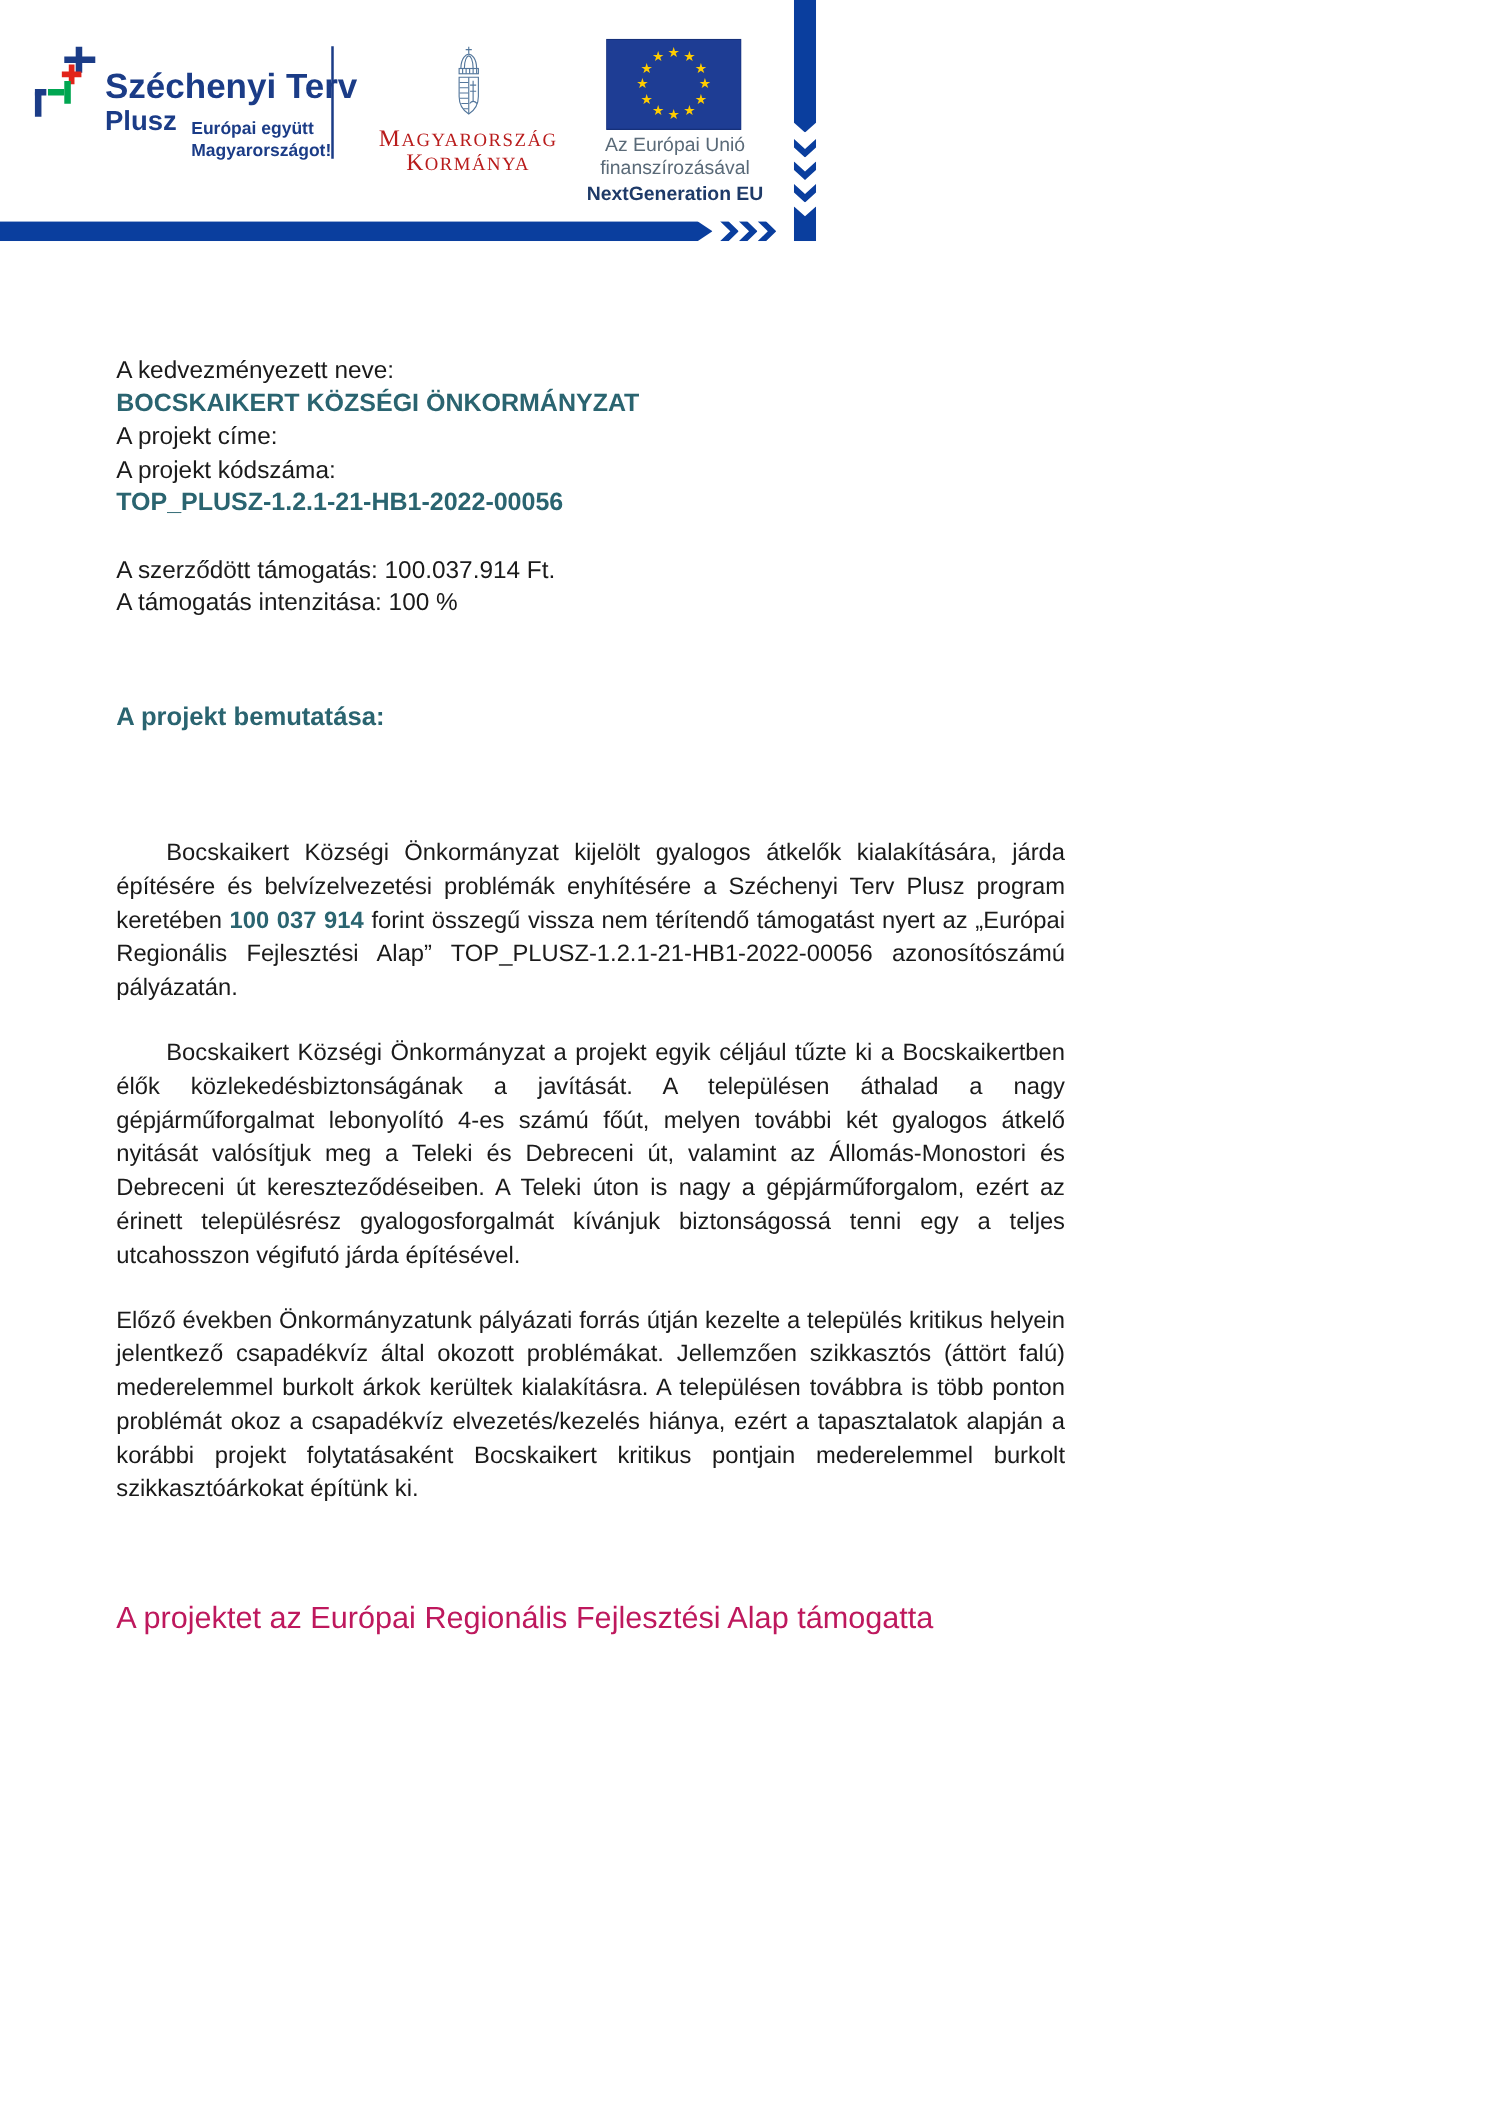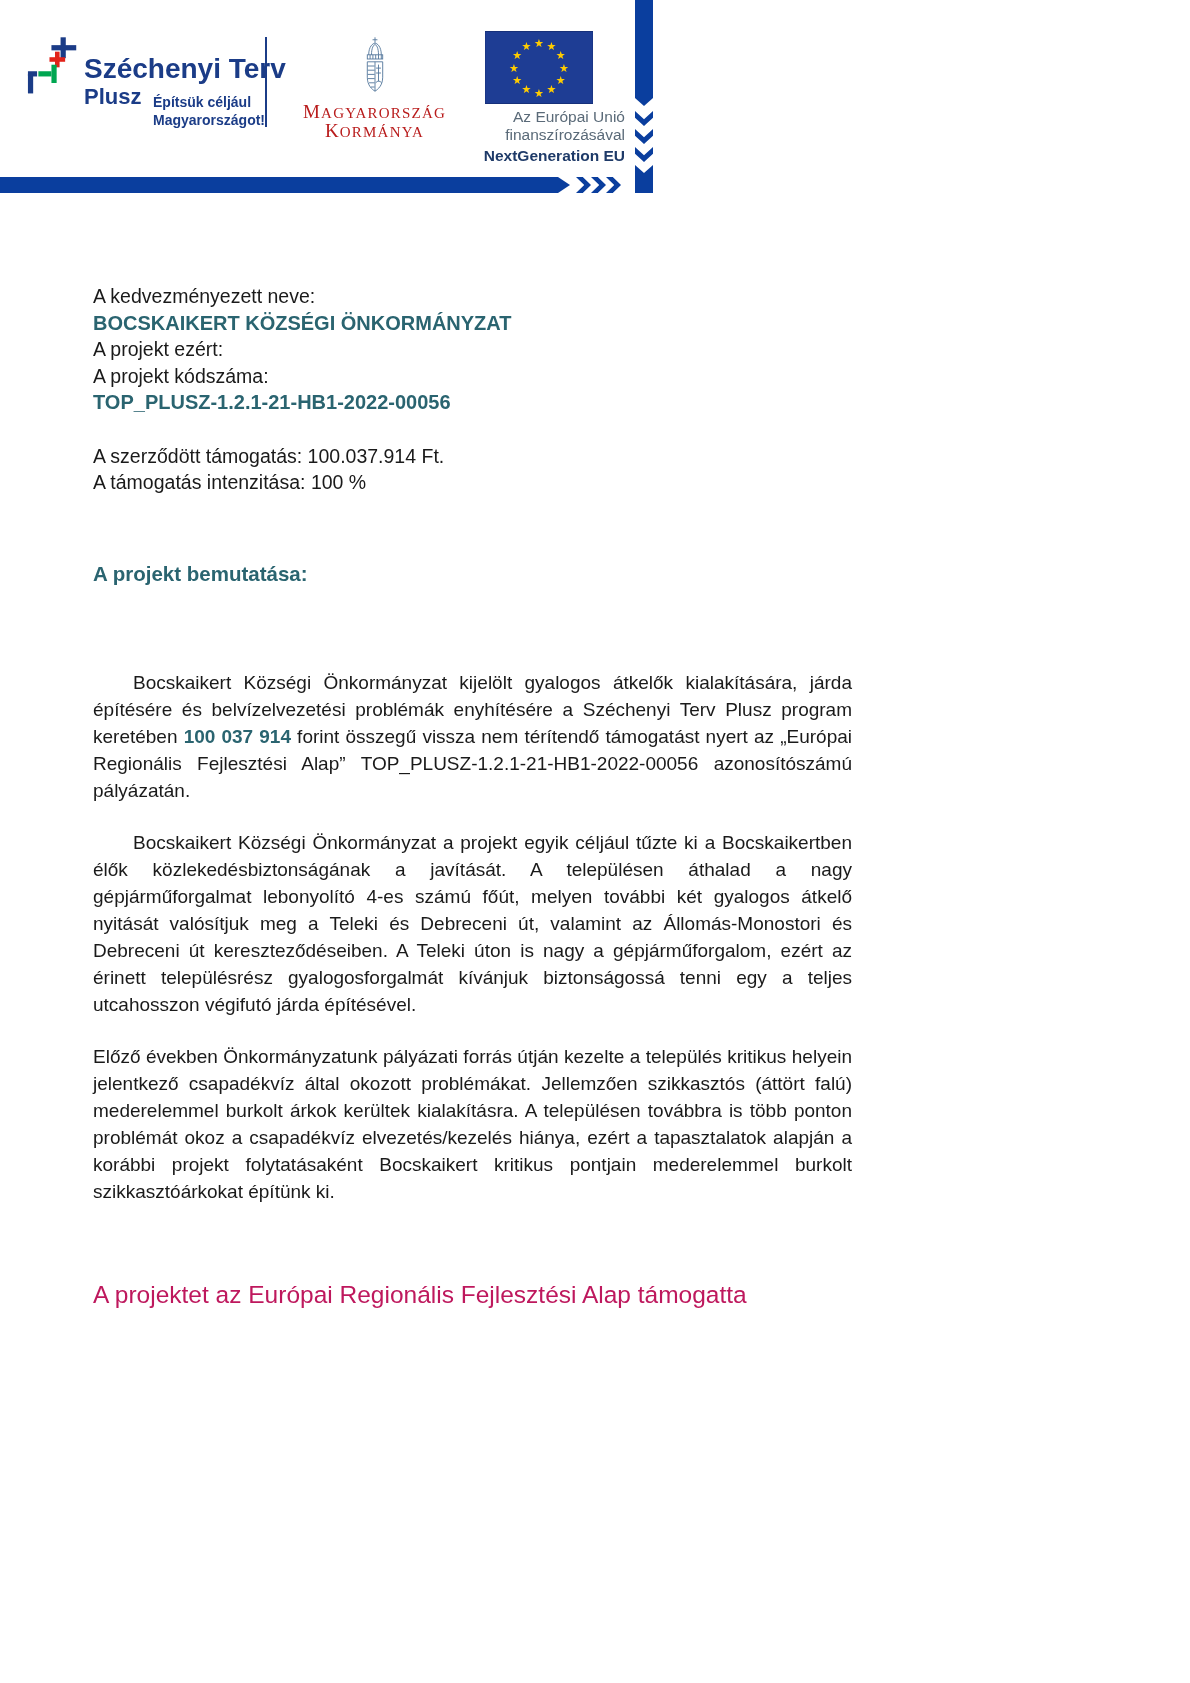--- a/index.html
+++ b/index.html
@@ -23,21 +23,21 @@
   .gov-coa{position:absolute;left:62px;top:27px;}
   .gov-text{position:absolute;left:0;top:103px;width:165px;text-align:center;
             font-family:"Liberation Serif",serif;color:#b91c1c;}
   .gov-line1{font-size:15px;letter-spacing:1.2px;line-height:17px;}
   .gov-line2{font-size:15px;letter-spacing:1.2px;line-height:17px;}
   .gov-line1::first-letter,.gov-line2::first-letter{font-size:19px;}
 
   
   .eu{position:absolute;left:455px;top:0;width:170px;height:175px;}
   .eu-flag{position:absolute;left:30px;top:31px;}
-  .eu-text{position:absolute;left:0;top:108px;width:170px;text-align:right;}
+  .eu-text{position:absolute;left:0;top:108px;width:170px;text-align:center;}
   .eu-line{font-size:15.5px;color:#5a6a78;line-height:18px;}
   .eu-ng{font-size:15.5px;font-weight:700;color:#1e3a68;line-height:19px;margin-top:2px;}
 
   
   .v-seg1{position:absolute;left:635px;top:0;width:18px;height:106px;background:#0a3e9e;
           clip-path:polygon(0 0,100% 0,100% calc(100% - 8px),50% 100%,0 calc(100% - 8px));}
   .v-chev{position:absolute;left:635px;width:18px;height:15px;background:#0a3e9e;
           clip-path:polygon(0 0,50% 55%,100% 0,100% 45%,50% 100%,0 45%);}
   .v-chev.c1{top:111px}.v-chev.c2{top:129px}.v-chev.c3{top:147px}
   .v-seg2{position:absolute;left:635px;top:165px;width:18px;height:28px;background:#0a3e9e;
@@ -78,21 +78,21 @@
         <path d="M47 24 V48" stroke="#e2231a" stroke-width="7"></path>
         <path d="M35 36 H59" stroke="#e2231a" stroke-width="7"></path>
         <path d="M42 44 V72" stroke="#00a651" stroke-width="8"></path>
         <path d="M18 58 H38" stroke="#00a651" stroke-width="8"></path>
         <path d="M2 58 H16" stroke="#1b3c87" stroke-width="8"></path>
         <path d="M6 58 V88" stroke="#1b3c87" stroke-width="8"></path>
       </svg>
       <div class="sz-title">Széchenyi Terv</div>
       <div class="sz-plusz">Plusz</div>
       <div class="sz-tagline">
-        <div>Építsük céljául</div>
+        <div>Európai együtt</div>
         <div>Magyarországot!</div>
       </div>
     </div>
 
     <div class="divider"></div>
 
     <div class="gov">
       <svg class="gov-coa" width="42" height="78" viewBox="0 0 60 84" fill="none" stroke="#54779c" stroke-width="1.3">
         <path d="M30 1 V9"></path>
           <path d="M26.5 4.5 H33.5"></path>
@@ -156,21 +156,21 @@
     <div class="h-chev c2"></div>
     <div class="h-chev c3"></div>
   </header>
 
   <main class="content">
     <div class="inner">
 
       <div class="info-block">
         <div class="info-label">A kedvezményezett neve:</div>
         <div class="info-value">BOCSKAIKERT KÖZSÉGI ÖNKORMÁNYZAT</div>
-        <div class="info-label">A projekt ezért:</div>
+        <div class="info-label">A projekt címe:</div>
         <div class="info-label">A projekt kódszáma:</div>
         <div class="info-value">TOP_PLUSZ-1.2.1-21-HB1-2022-00056</div>
         <div class="blank"></div>
         <div class="info-label">A szerződött támogatás: 100.037.914 Ft.</div>
         <div class="info-label">A támogatás intenzitása: 100 %</div>
       </div>
 
       <div class="section-heading">A projekt bemutatása:</div>
 
       <p class="para first indent"><span>Bocskaikert Községi Önkormányzat kijelölt gyalogos átkelők kialakítására, járda építésére és belvízelvezetési problémák enyhítésére a Széchenyi Terv Plusz program keretében </span><span class="amount">100 037 914</span><span> forint összegű vissza nem térítendő támogatást nyert az „Európai Regionális Fejlesztési Alap” TOP_PLUSZ-1.2.1-21-HB1-2022-00056 azonosítószámú pályázatán.</span></p>

